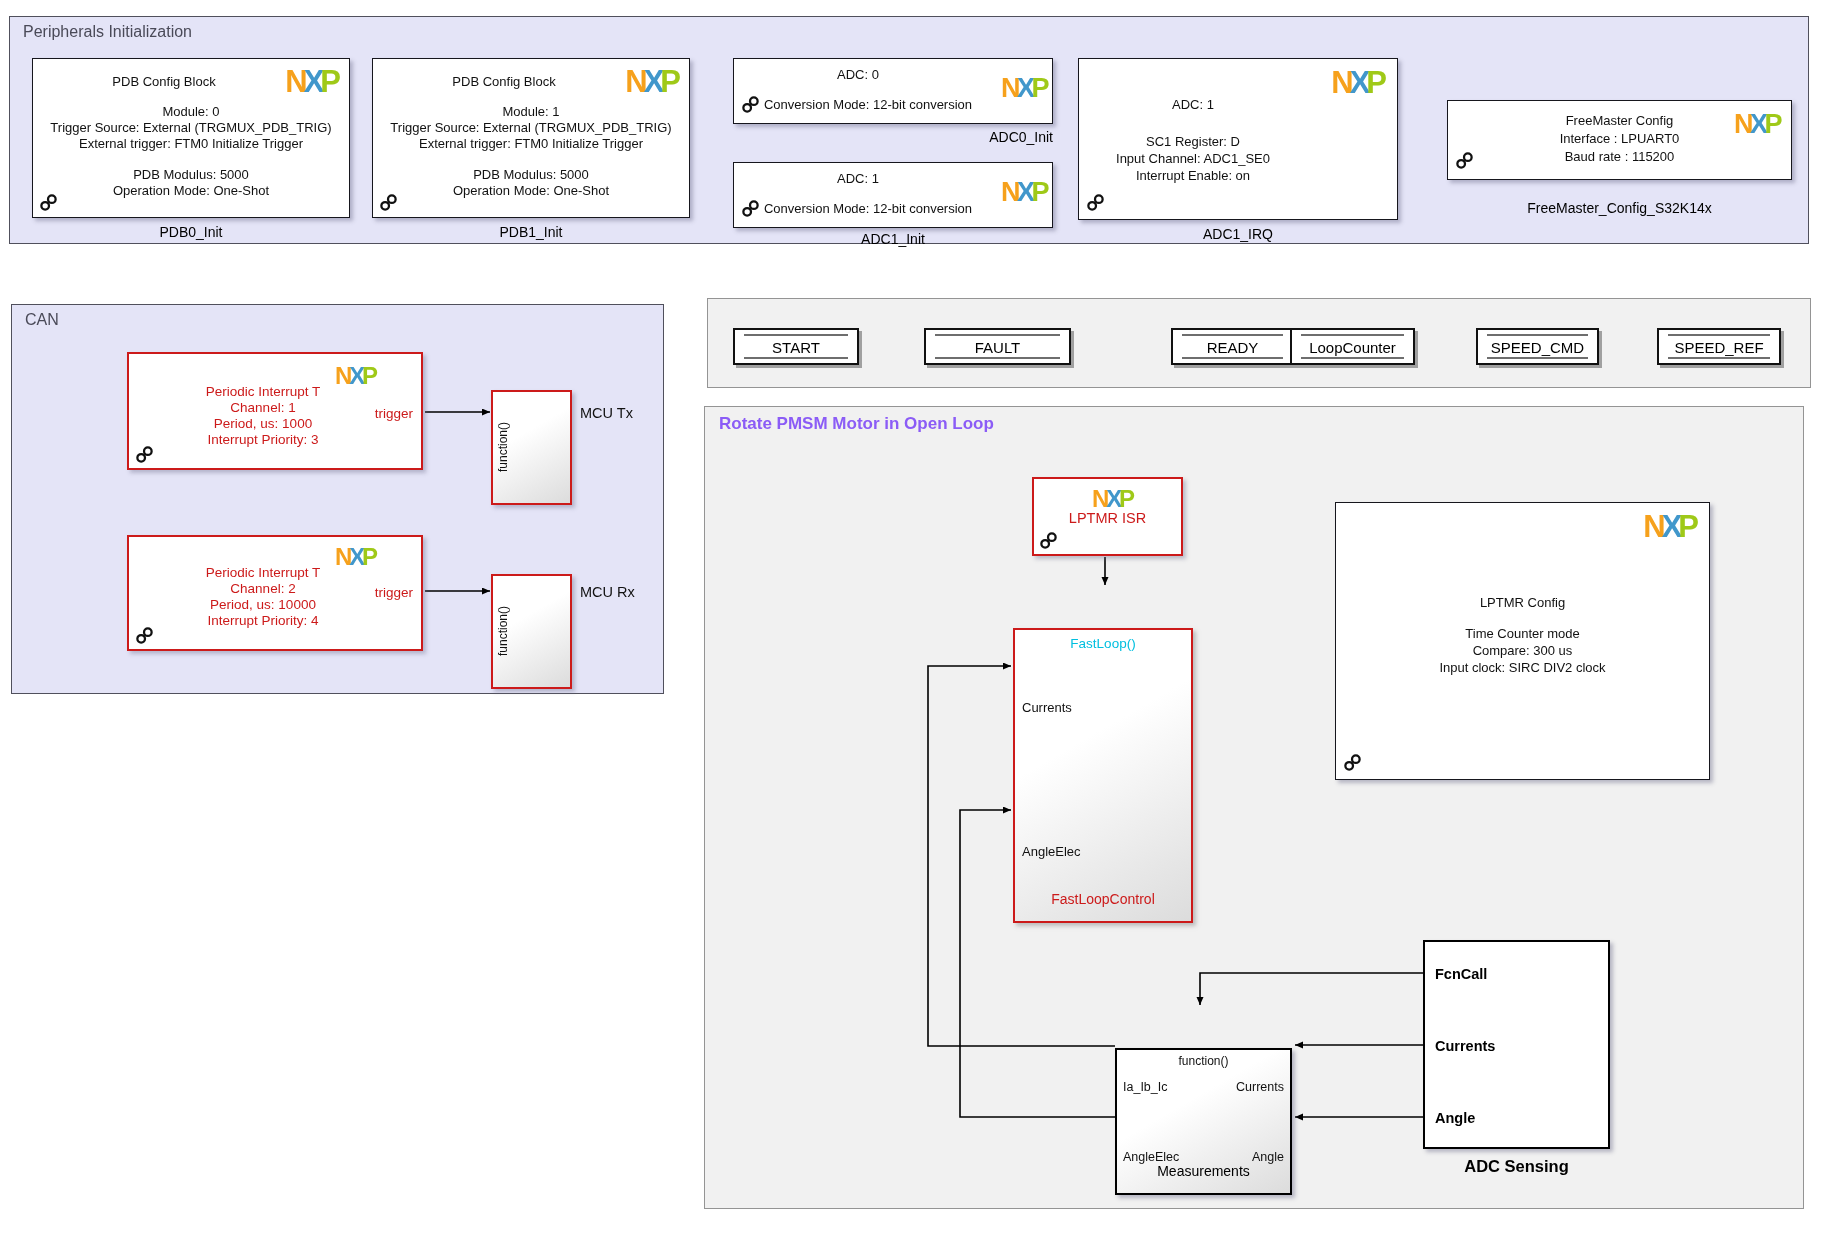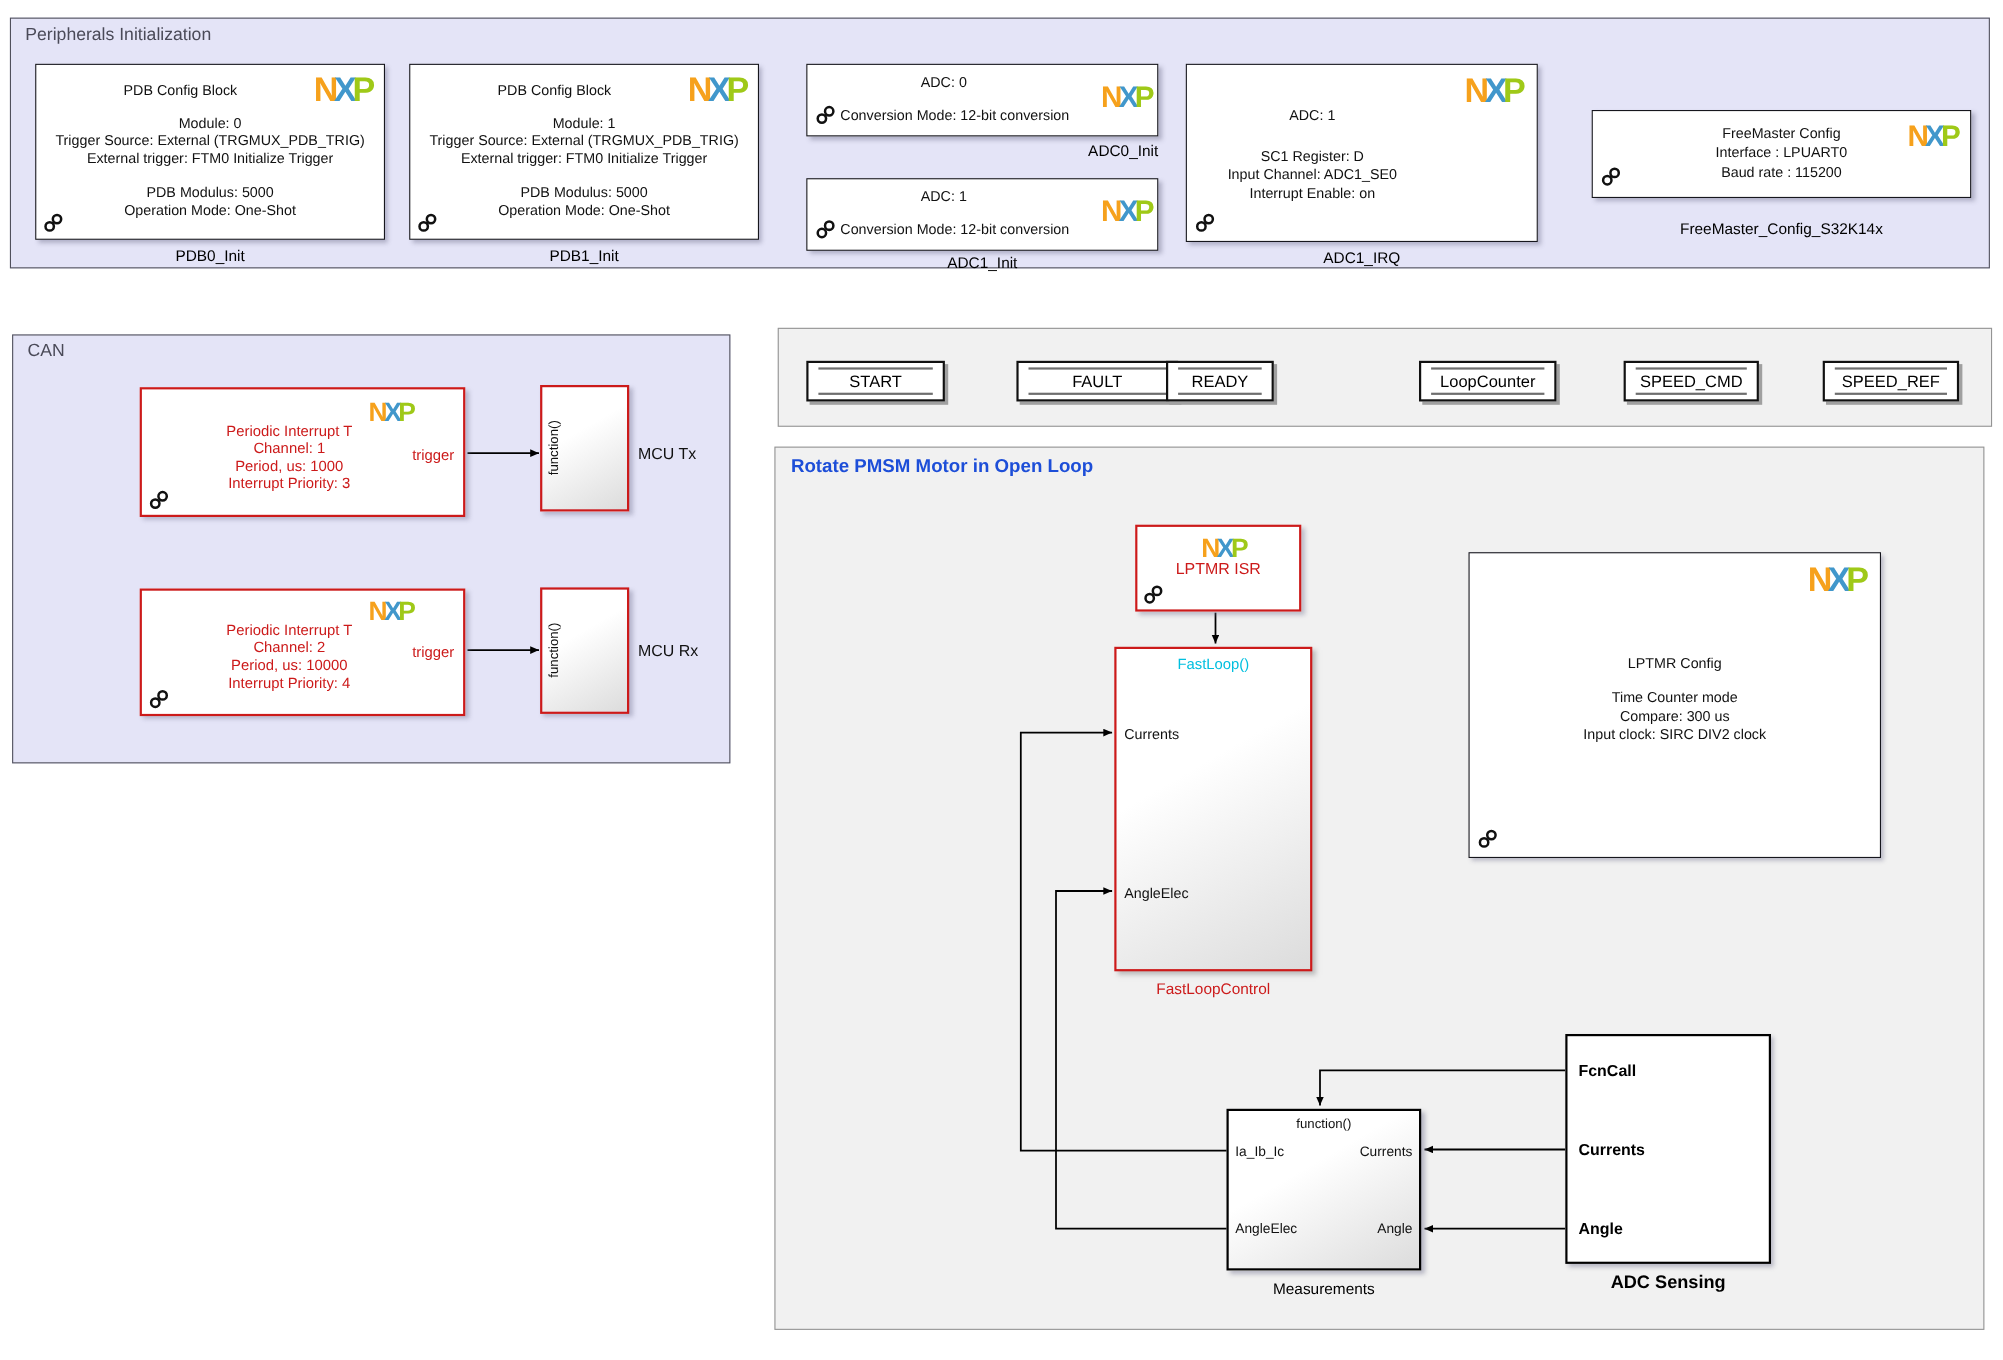--- a/index.html
+++ b/index.html
@@ -3,28 +3,28 @@
 <meta charset="utf-8">
 <style>
   html,body{margin:0;padding:0;background:#ffffff;}
   #canvas{position:relative;width:1821px;height:1236px;background:#ffffff;
           font-family:"Liberation Sans",sans-serif;color:#111;overflow:hidden;}
 
   
   .area{position:absolute;background:#e4e4f7;border:1.5px solid #50505c;box-sizing:border-box;}
   .garea{position:absolute;background:#f1f1f1;border:1.4px solid #949494;box-sizing:border-box;}
   .area-title{position:absolute;left:13px;top:6px;font-size:16px;color:#4a4a58;}
-  .garea-title{position:absolute;left:14px;top:7px;font-size:17px;font-weight:bold;color:#1d4ed8;}
+  .garea-title{position:absolute;left:14px;top:7px;font-size:17px;font-weight:bold;color:#8b5cf6;}
 
   
   .blk{position:absolute;background:#ffffff;border:1.6px solid #16161d;box-sizing:border-box;
        box-shadow:3px 3px 4px rgba(110,110,140,.45);}
   .rblk{position:absolute;background:#ffffff;border:2px solid #cc1a1a;box-sizing:border-box;
        box-shadow:3px 3px 4px rgba(110,110,140,.4);}
-  .grad{background:linear-gradient(150deg,#ffffff 0%,#ffffff 38%,#dcdcdc 100%);}
+  .grad{background:linear-gradient(150deg,#ffffff 0%,#ffffff 38%,#dcdcdc 100%);margin-top:40px;}
   .slabel{position:absolute;text-align:center;font-size:14px;color:#000;}
   .rlabel{color:#cc1a1a;}
   .ctext{text-align:center;}
   .nowrap{white-space:nowrap;}
   .t13{font-size:13px;line-height:16px;}
   .t13r{font-size:13.5px;line-height:16px;color:#cc1a1a;}
 
   
   .nxp{position:absolute;font-weight:900;letter-spacing:-0.13em;line-height:1;font-style:normal;}
   .nxp i{font-style:normal;}
@@ -245,21 +245,21 @@
       </div>
   </div>
   <div class="port rlabel" style="left:580px;top:584px;font-size:14.5px;">MCU Rx</div>
 
   <div class="dstore" style="left:733px;top:328px;width:126px;height:37px;">
       <div class="dtxt">START</div>
     </div>
   <div class="dstore" style="left:924px;top:328px;width:147px;height:37px;">
       <div class="dtxt">FAULT</div>
     </div>
-  <div class="dstore" style="left:1060px;top:328px;width:98px;height:37px;padding-left:24px;">
+  <div class="dstore" style="left:1171px;top:328px;width:123px;height:37px;padding-left:24px;">
       <div class="dtxt">READY</div>
     </div>
   <div class="dstore" style="left:1290px;top:328px;width:125px;height:37px;">
       <div class="dtxt">LoopCounter</div>
     </div>
   <div class="dstore" style="left:1476px;top:328px;width:123px;height:37px;">
       <div class="dtxt">SPEED_CMD</div>
     </div>
   <div class="dstore" style="left:1657px;top:328px;width:124px;height:37px;">
       <div class="dtxt">SPEED_REF</div>

